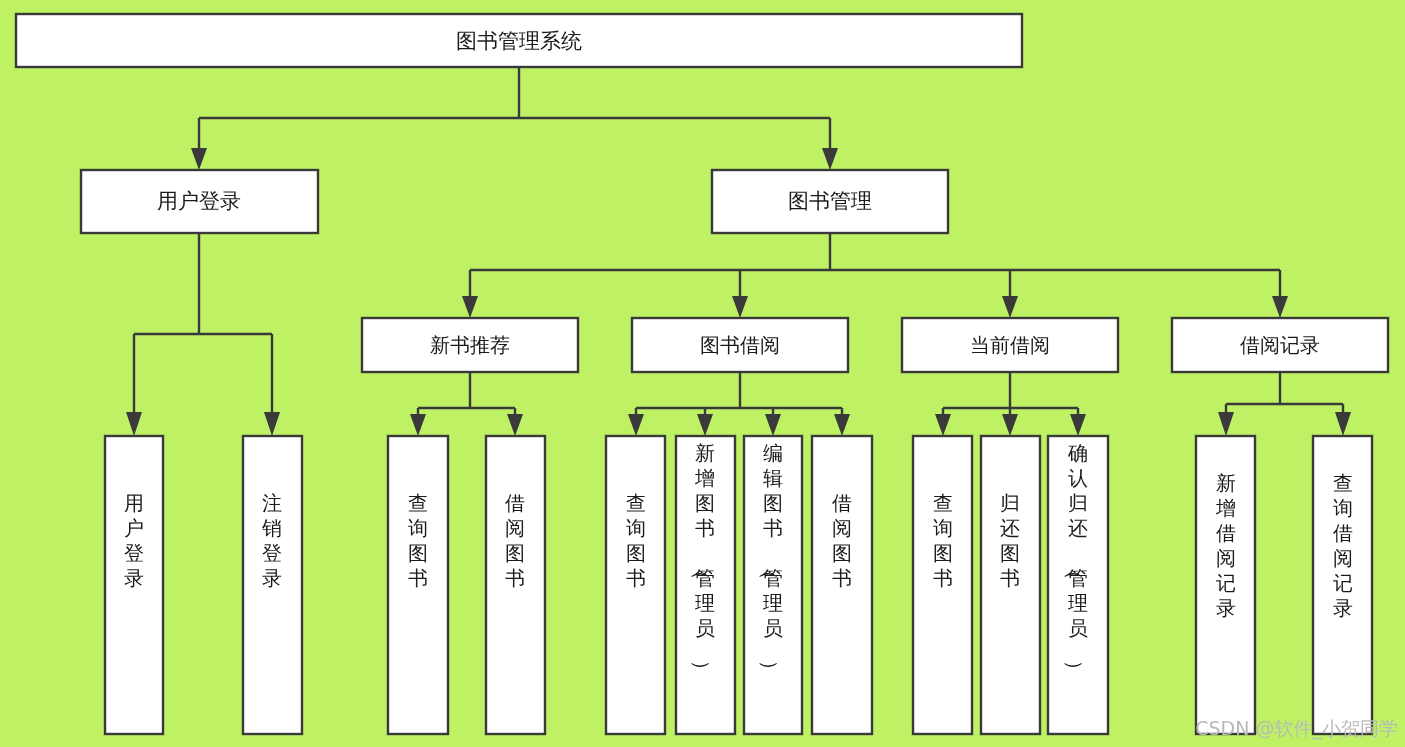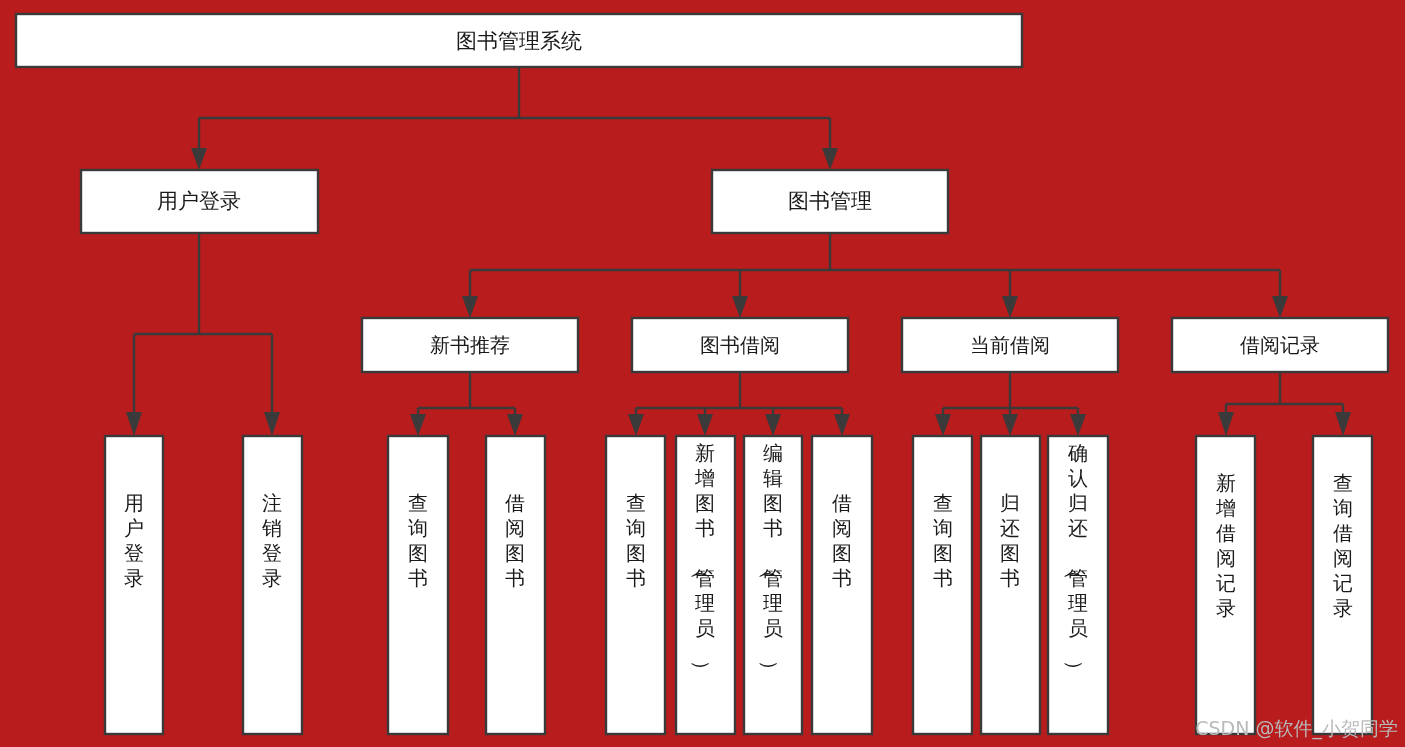--- a/index.html
+++ b/index.html
@@ -7,21 +7,21 @@
     padding: 0;
     background: #ffffff;
   }
   body {
     font-family: "DejaVu Sans", "Liberation Sans", sans-serif;
   }
   #diagram-root {
     position: relative;
     width: 1405px;
     height: 747px;
-    background: #b91c1c;
+    background: #bef264;
     overflow: hidden;
   }
   svg.flow {
     position: absolute;
     left: 0;
     top: 0;
     width: 1405px;
     height: 747px;
   }
   .node-box {

